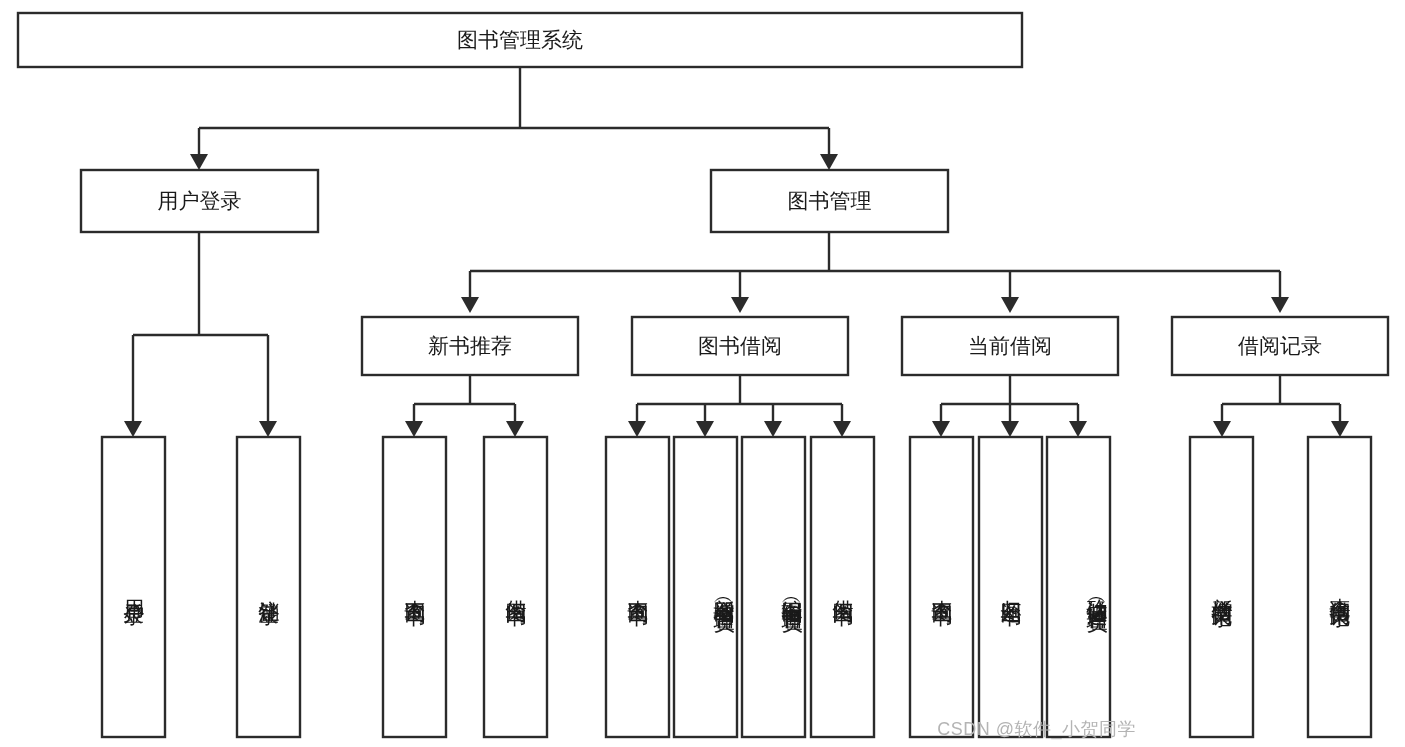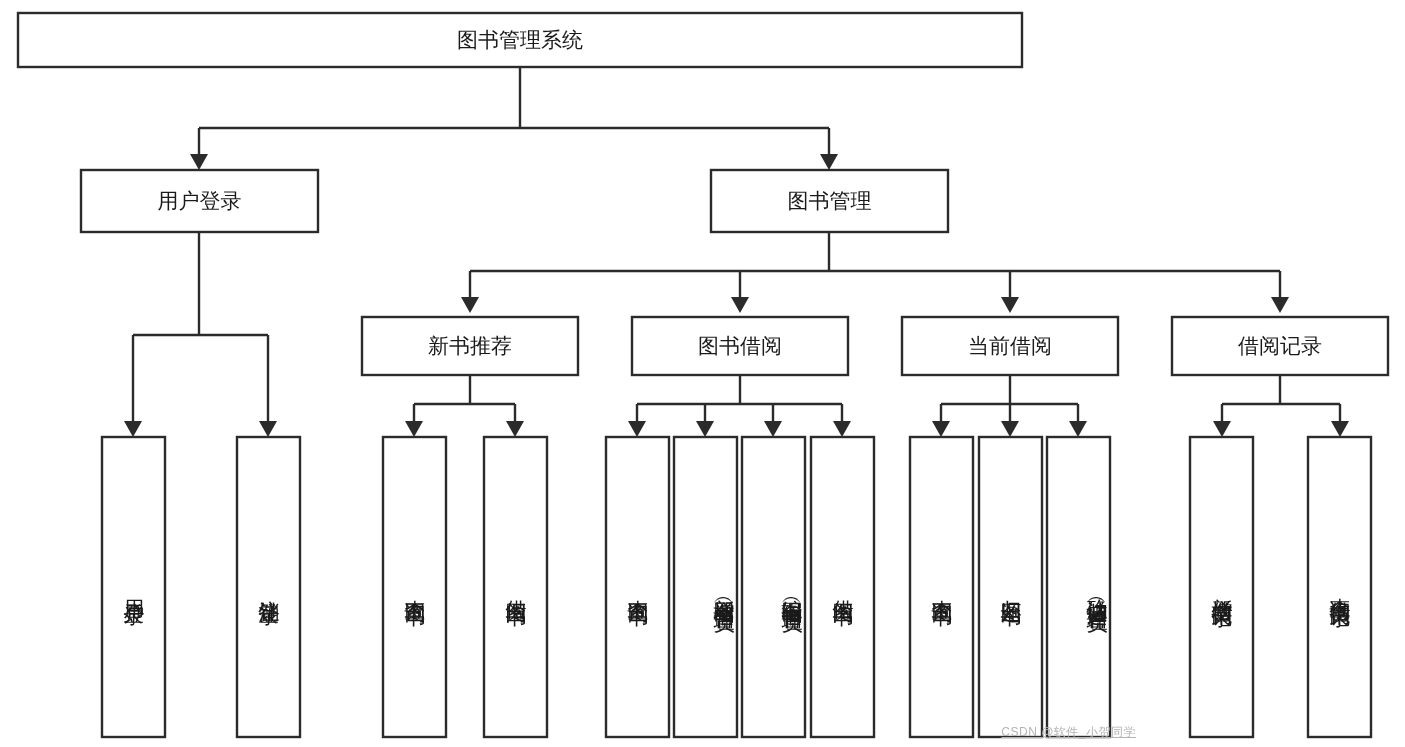--- a/index.html
+++ b/index.html
@@ -61,25 +61,24 @@
     color: #1a1a1a;
     letter-spacing: 2px;
     white-space: nowrap;
     pointer-events: none;
   }
   .watermark {
     position: absolute;
     right: 14px;
     bottom: 6px;
     font-family: "Liberation Sans", "DejaVu Sans", sans-serif;
-    font-size: 12px;
+    font-size: 18px;
     color: #b4b4b4;
     letter-spacing: 0.5px;
     white-space: nowrap;
-    text-decoration: underline;
   }
 </style>
 </head>
 <body>
 
 <div id="diagram-root">
 
   <svg class="diagram-canvas" viewBox="0 0 1405 747" xmlns="http://www.w3.org/2000/svg">
 
     <defs>

